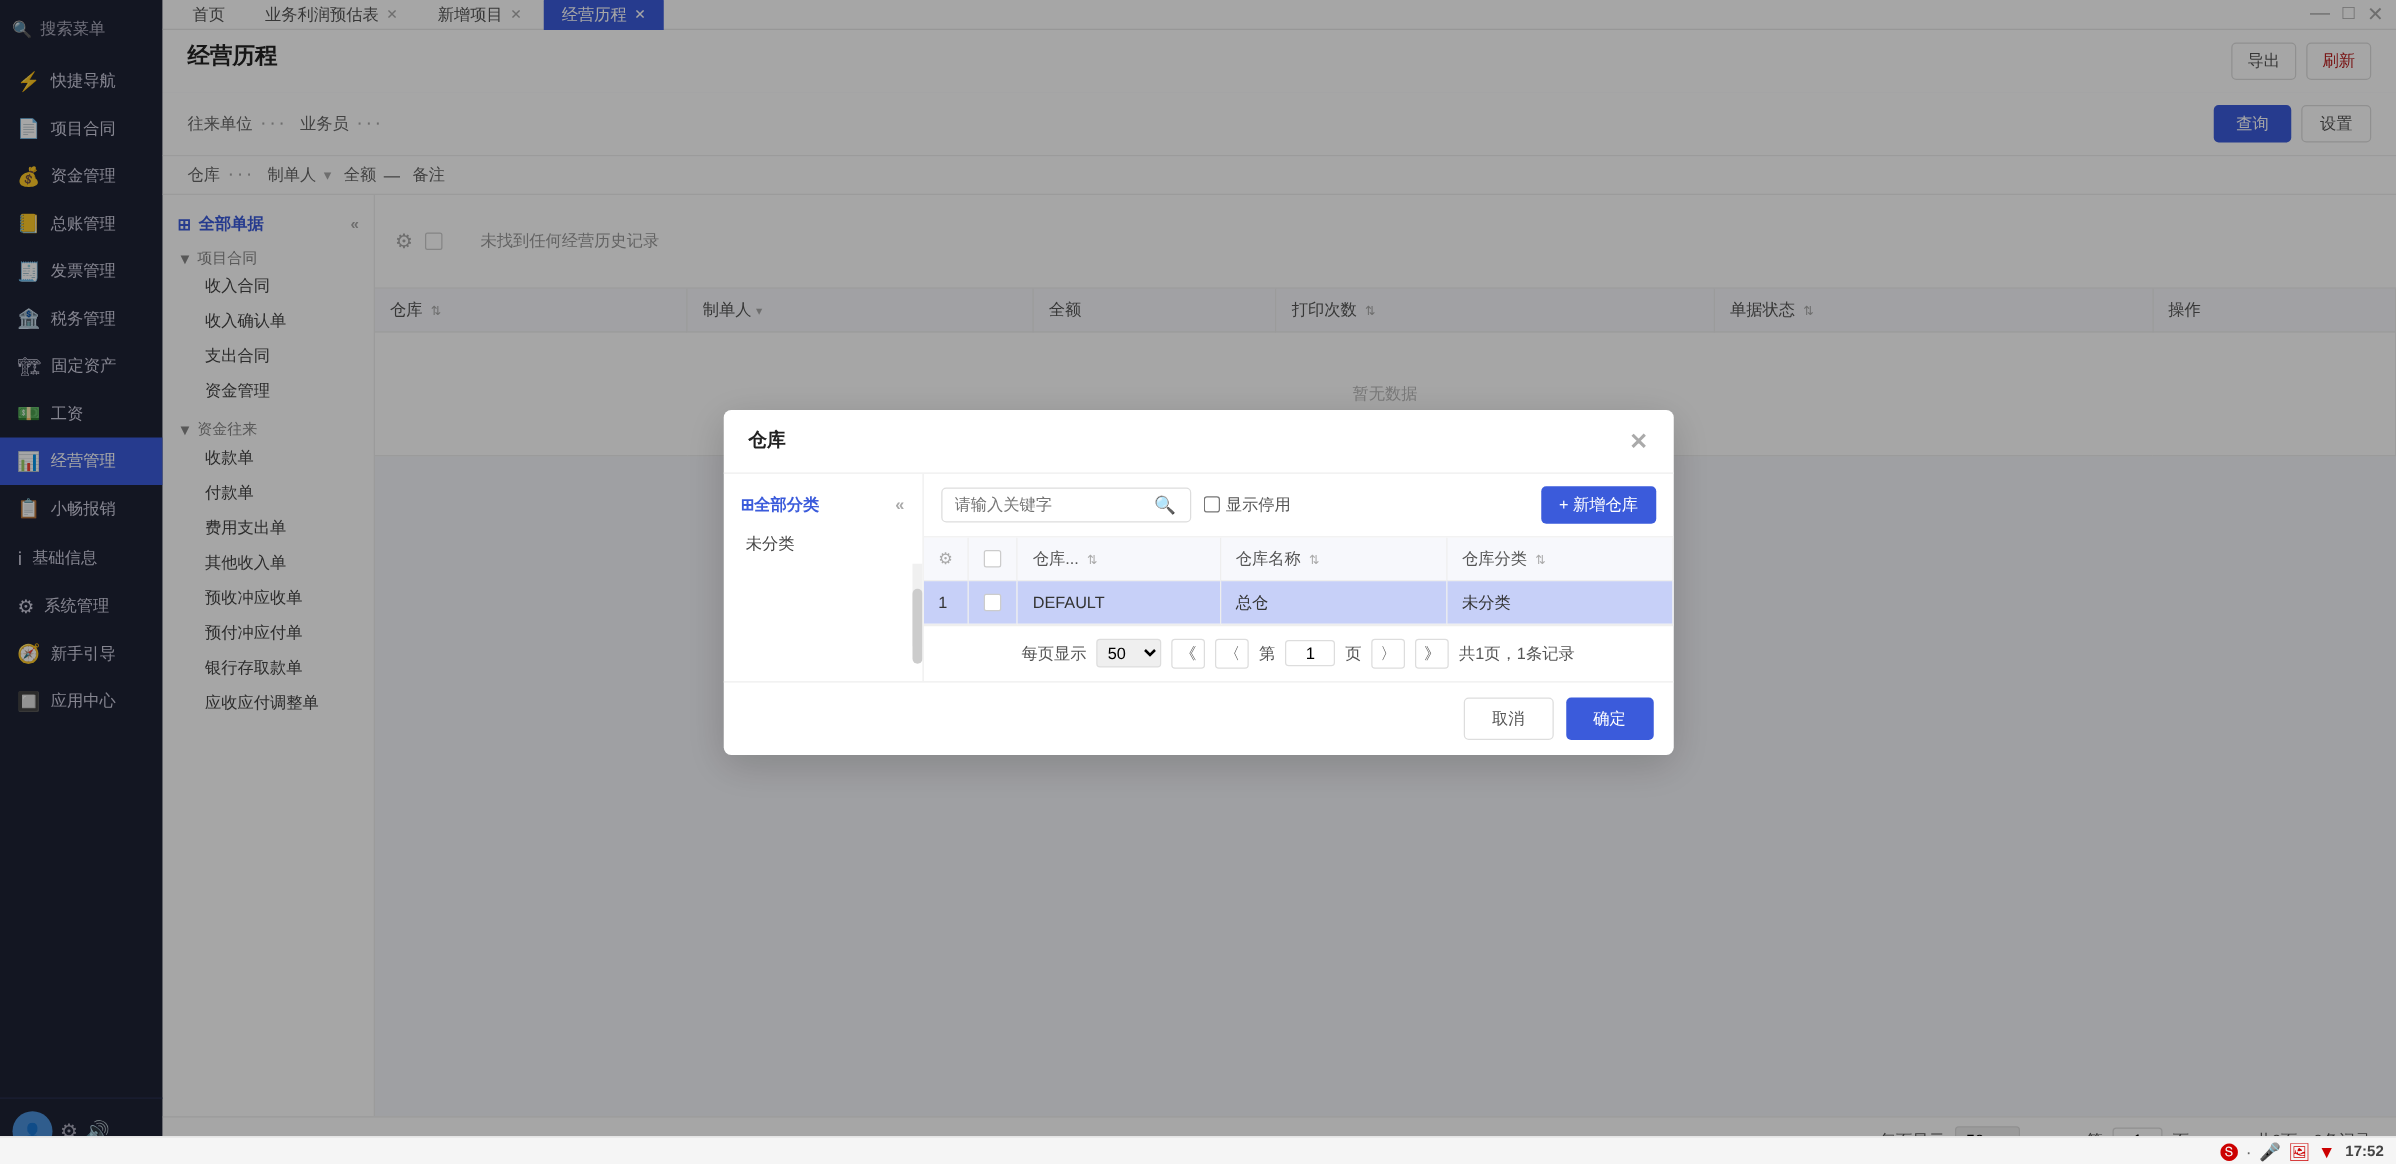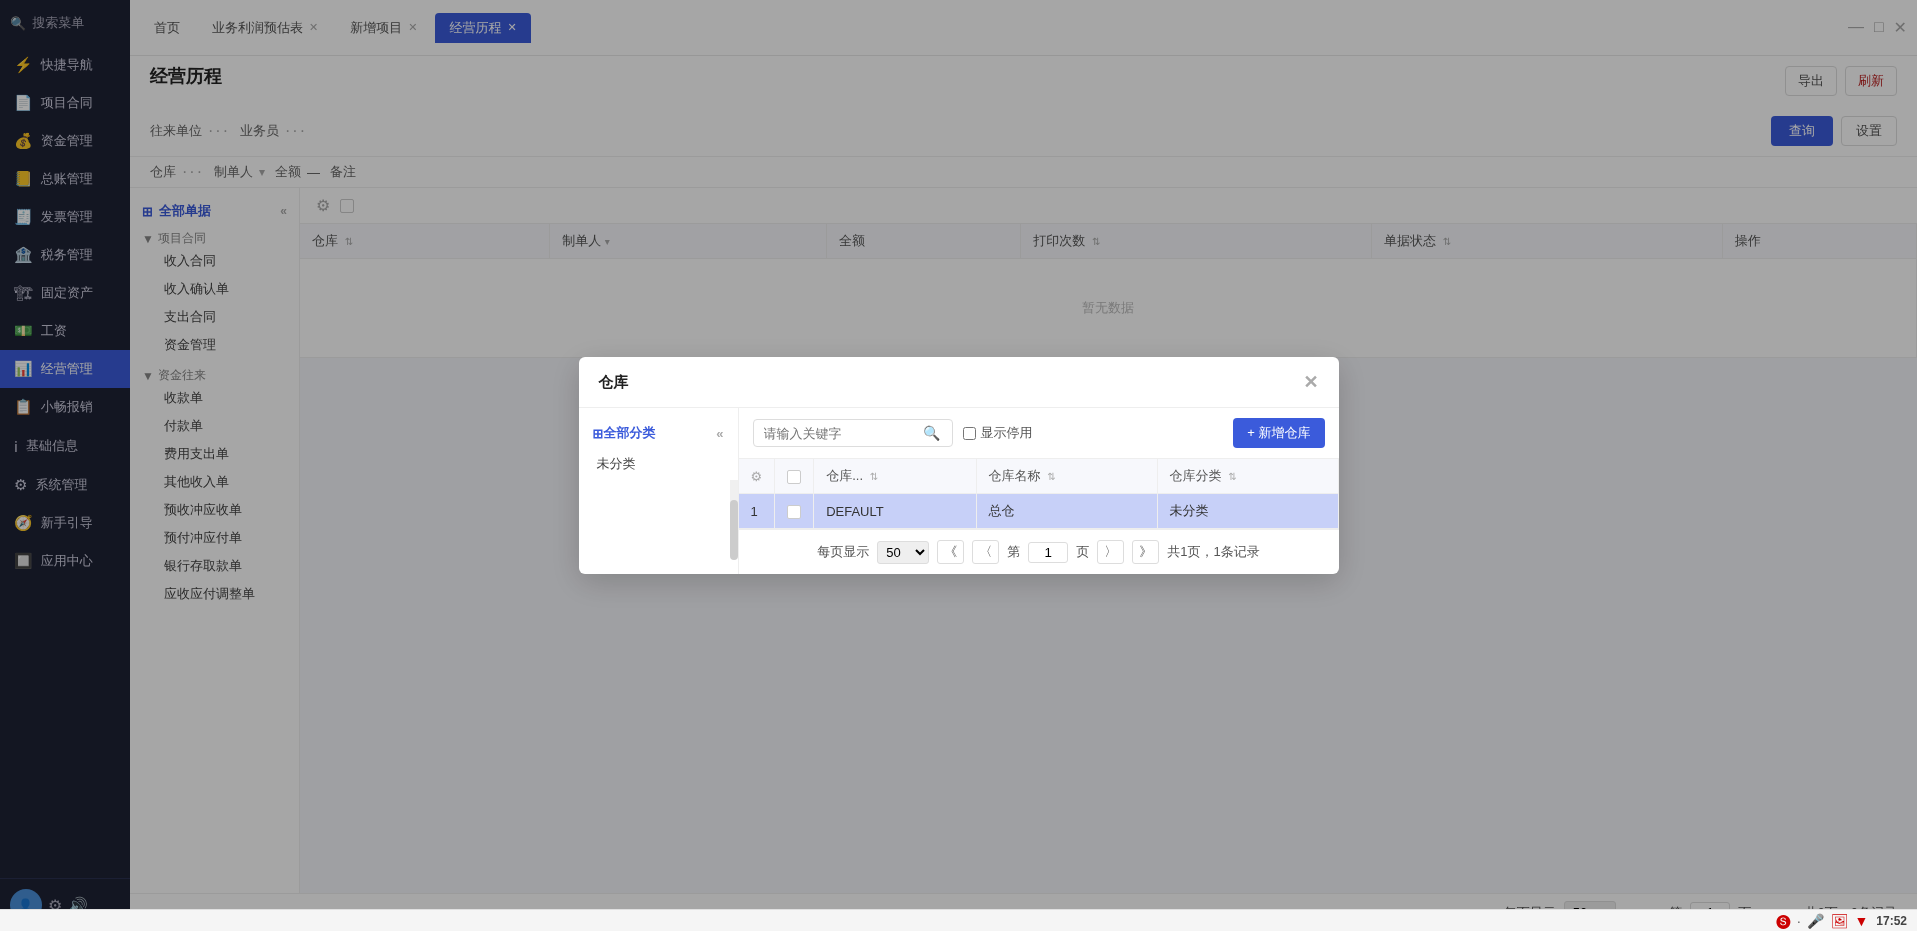--- a/index.html
+++ b/index.html
@@ -54,21 +54,21 @@
       flex-direction: column;
       height: 100%;
       overflow: hidden;
     }
 
     
     .top-tabs {
       background: #fff;
       display: flex;
       align-items: center;
-      height: 56px;
+      height: 24px;
       border-bottom: 1px solid #e8e8e8;
       padding: 0 10px;
       gap: 4px;
     }
     .tab {
       padding: 6px 14px;
       font-size: 13px;
       color: #555;
       cursor: pointer;
       display: flex;
@@ -562,20 +562,21 @@
             <span>应收应付调整单</span>
           </div>
         </div>
       </div>
 
       <div class="table-area">
         <div class="table-container">
           <div class="table-toolbar">
             <span class="gear-icon">⚙</span>
             <span class="checkbox-custom"></span>
+            <span class="no-data-tip">未找到任何经营历史记录</span>
           </div>
           <table>
             <thead>
               <tr>
                 <th>
                   <span>仓库</span>
                   <span class="sort-icon">⇅</span>
                 </th>
                 <th>
                   <span>制单人</span>
@@ -719,20 +720,24 @@
             <input value="1" style="">
             <span>页</span>
             <button>〉</button>
             <button>》</button>
             <span>共1页，1条记录</span>
           </div>
 
         </div>
       </div>
 
+      <div class="modal-footer">
+        <button class="cancel-btn">取消</button>
+        <button class="confirm-btn">确定</button>
+      </div>
 
     </div>
   </div>
 
 </div>
 
 <div class="status-bar" style="position:fixed; bottom:0; left:0; width:100%; height:22px; z-index:300;">
   <span style="display:flex; gap:6px; align-items:center; color:#c00; font-size:14px;">
     🅢
     <span style="color:#666;">·</span>

